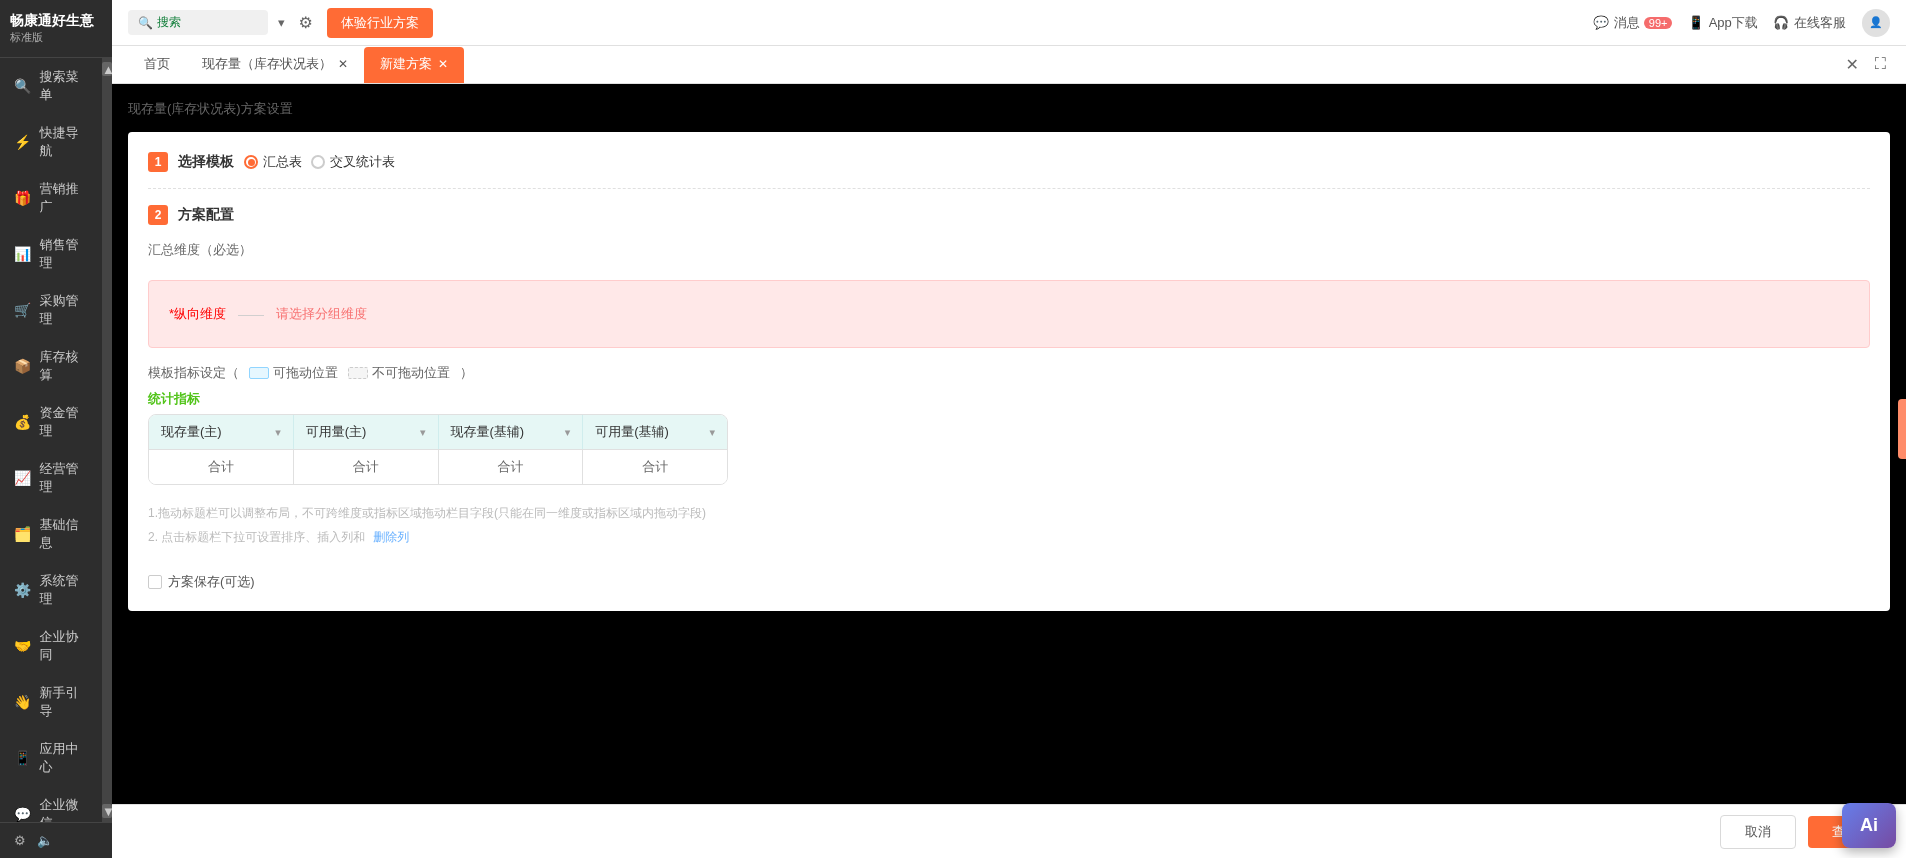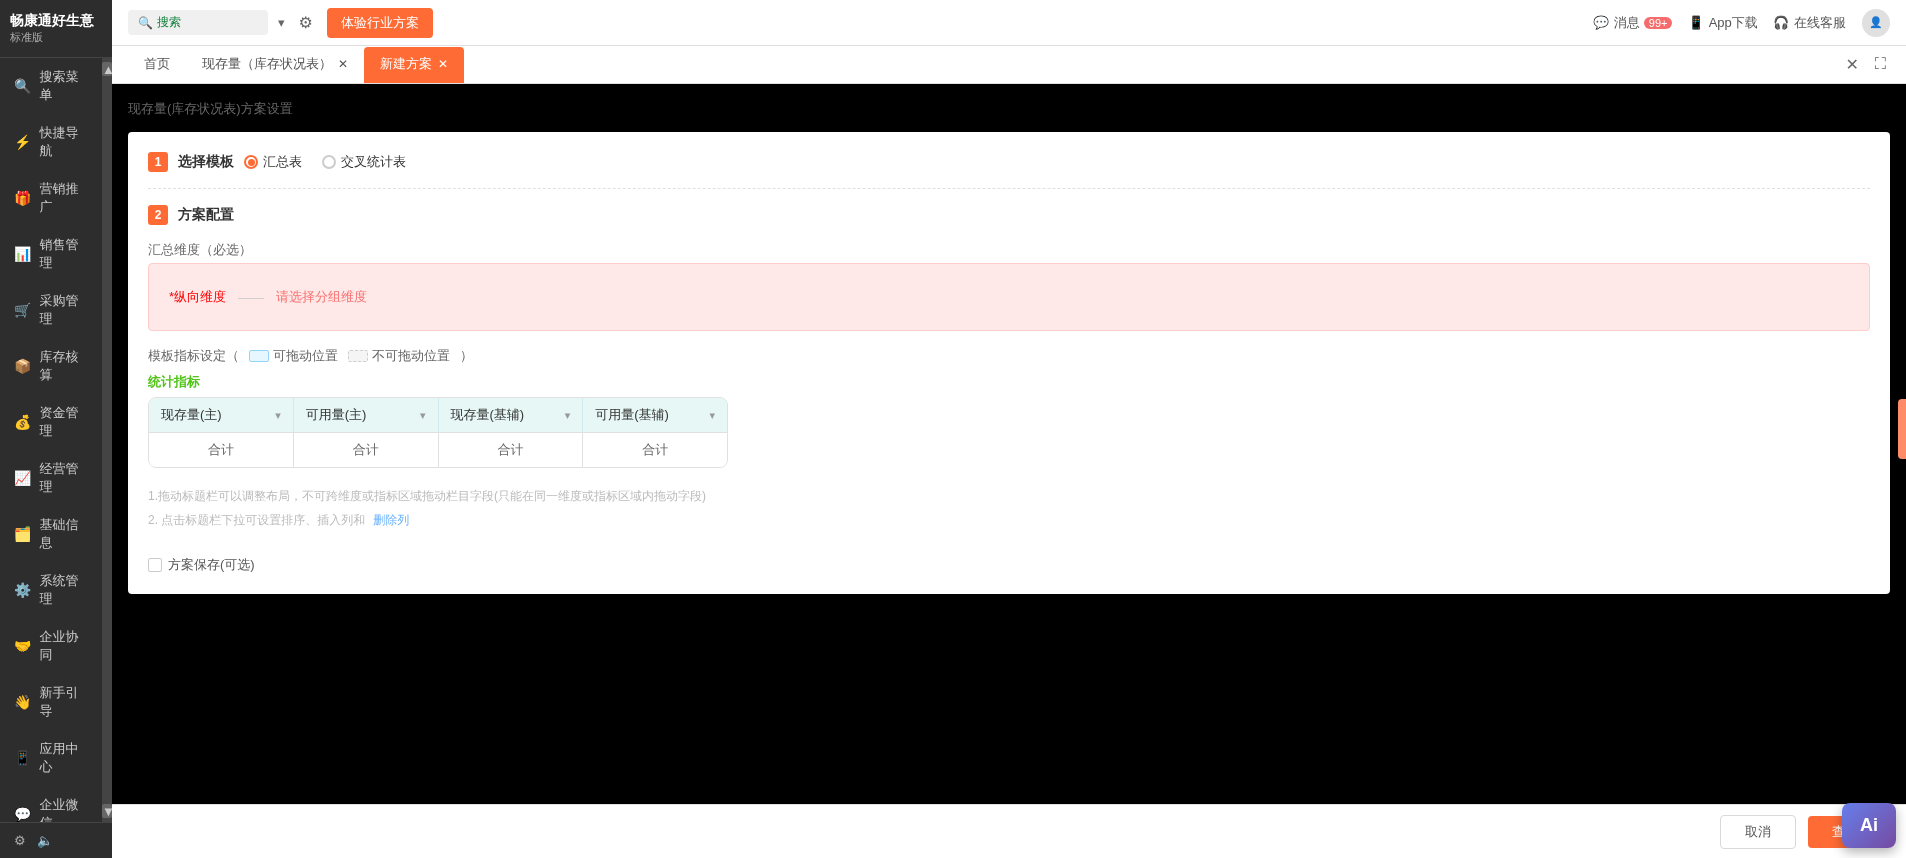--- a/index.html
+++ b/index.html
@@ -247,21 +247,21 @@
       font-weight: bold;
     }
     .section-label {
       font-size: 14px;
       font-weight: bold;
       color: #333;
     }
     .radio-group {
       display: flex;
       align-items: center;
-      gap: 20px;
+      gap: 9px;
     }
     .radio-item {
       display: flex;
       align-items: center;
       gap: 5px;
       cursor: pointer;
       font-size: 13px;
       color: #333;
     }
     .radio-circle {
@@ -286,21 +286,21 @@
     .section-divider {
       border: none;
       border-top: 1px dashed #e0e0e0;
       margin: 16px 0;
     }
 
     
     .required-label {
       font-size: 13px;
       color: #666;
-      margin-bottom: 4px;
+      margin-bottom: 21px;
     }
     .dimension-area {
       background: #ffe8e8;
       border: 1px solid #ffcccc;
       border-radius: 4px;
       padding: 24px 20px;
       margin-bottom: 16px;
       display: flex;
       align-items: center;
       gap: 12px;

